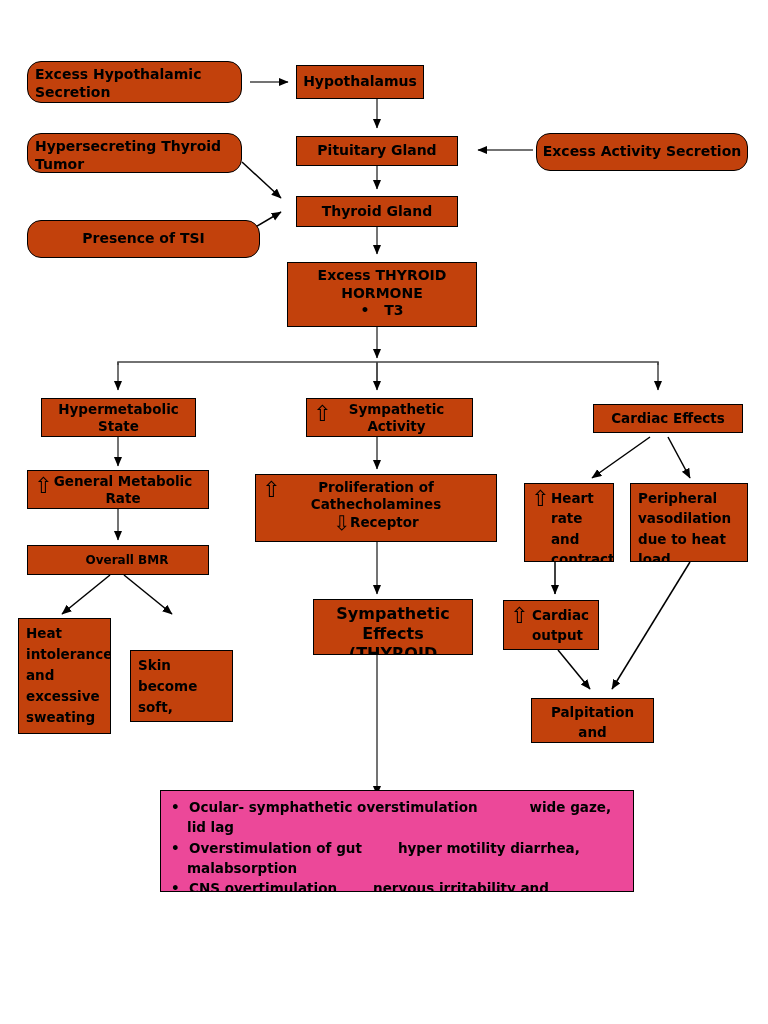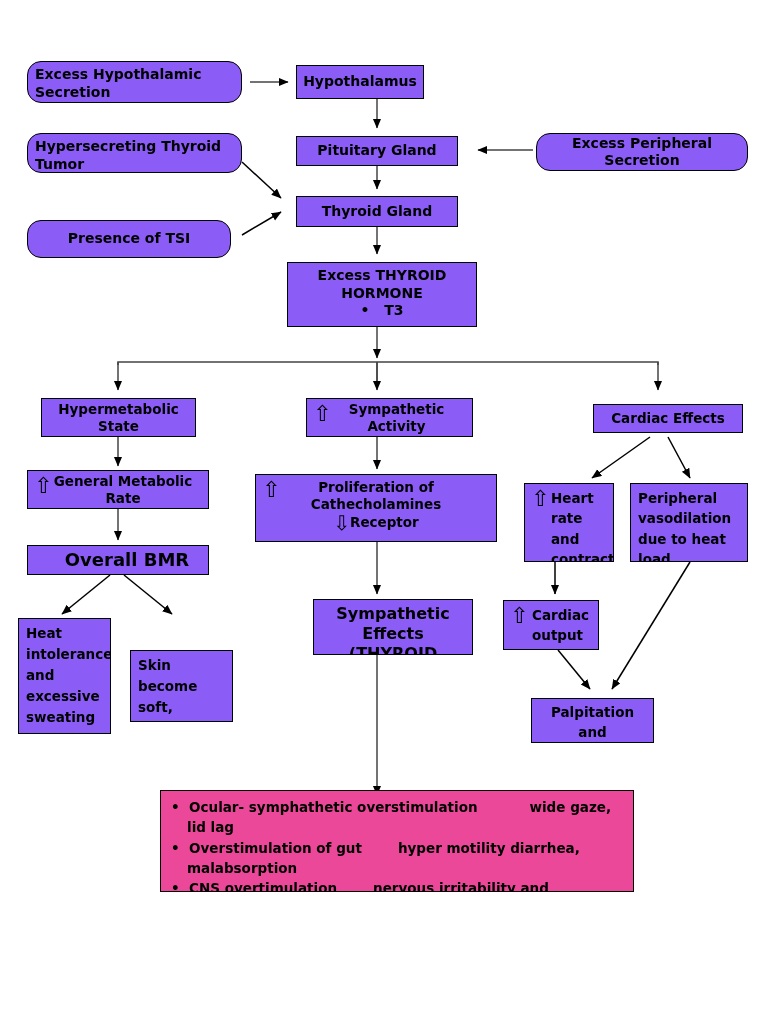--- a/index.html
+++ b/index.html
@@ -6,21 +6,21 @@
   html,body{margin:0;padding:0;background:#ffffff;}
   body{
     width:768px;height:1024px;position:relative;overflow:hidden;
     font-family:"DejaVu Sans","Liberation Sans",sans-serif;
     color:#000000;
     -webkit-font-smoothing:none;
   }
   #canvas{position:absolute;left:0;top:0;width:768px;height:1024px;}
   svg.edges{position:absolute;left:0;top:0;width:768px;height:1024px;pointer-events:none;}
 
-  .node{position:absolute;box-sizing:border-box;background:#8b5cf6;
+  .node{position:absolute;box-sizing:border-box;background:#c2410c;
         border:1.6px solid #000;display:flex;align-items:center;
         justify-content:center;text-align:center;font-weight:bold;
         line-height:1.25;overflow:hidden;z-index:3;}
   .node.rounded{border-radius:14px;}
   .node .txt{display:block;width:100%;padding:0 4px;box-sizing:border-box;}
 
   
   .node.lefttext{align-items:flex-start;justify-content:flex-start;text-align:left;}
   .node.lefttext .txt{padding:4px 4px 0 7px;}
 
@@ -115,24 +115,24 @@
 
   <div class="node rounded lefttext" style="left:27px;top:133px;width:215px;height:40px;font-size:14px;">
     <span class="txt">Hypersecreting Thyroid Tumor</span>
   </div>
 
   <div class="node" style="left:296px;top:136px;width:162px;height:30px;font-size:14px;">
     <span class="txt">Pituitary Gland</span>
   </div>
 
   <div class="node rounded" style="left:536px;top:133px;width:212px;height:38px;font-size:14px;">
-    <span class="txt">Excess Peripheral Secretion</span>
-  </div>
-
-  <div class="node rounded" style="left:27px;top:220px;width:204px;height:38px;font-size:14px;">
+    <span class="txt">Excess Activity Secretion</span>
+  </div>
+
+  <div class="node rounded" style="left:27px;top:220px;width:233px;height:38px;font-size:14px;">
     <span class="txt">Presence of TSI</span>
   </div>
 
   <div class="node" style="left:296px;top:196px;width:162px;height:31px;font-size:14px;">
     <span class="txt">Thyroid Gland</span>
   </div>
 
   <div class="node toptext" style="left:287px;top:262px;width:190px;height:65px;font-size:14px;">
     <span class="txt">
       <span>Excess THYROID</span><br>
@@ -152,21 +152,21 @@
 
   <div class="node" style="left:593px;top:404px;width:150px;height:29px;font-size:13.5px;">
     <span class="txt">Cardiac Effects</span>
   </div>
 
   <div class="node" style="left:27px;top:470px;width:182px;height:39px;font-size:13.5px;">
     <span class="up-left arrowglyph">⇧</span>
     <span class="txt" style="padding-left:14px;">General Metabolic Rate</span>
   </div>
 
-  <div class="node" style="left:27px;top:545px;width:182px;height:30px;font-size:18px;padding-left:18px;">
+  <div class="node" style="left:27px;top:545px;width:182px;height:30px;font-size:12px;padding-left:18px;">
     <span class="txt">Overall BMR</span>
   </div>
 
   <div class="node lefttext" style="left:18px;top:618px;width:93px;height:116px;font-size:13.5px;line-height:1.55;">
     <span class="txt">Heat intolerance and excessive sweating</span>
   </div>
 
   <div class="node lefttext" style="left:130px;top:618px;width:103px;height:72px;font-size:13.5px;line-height:1.55;margin-top:32px;">
     <span class="txt">Skin become soft,</span>
   </div>

